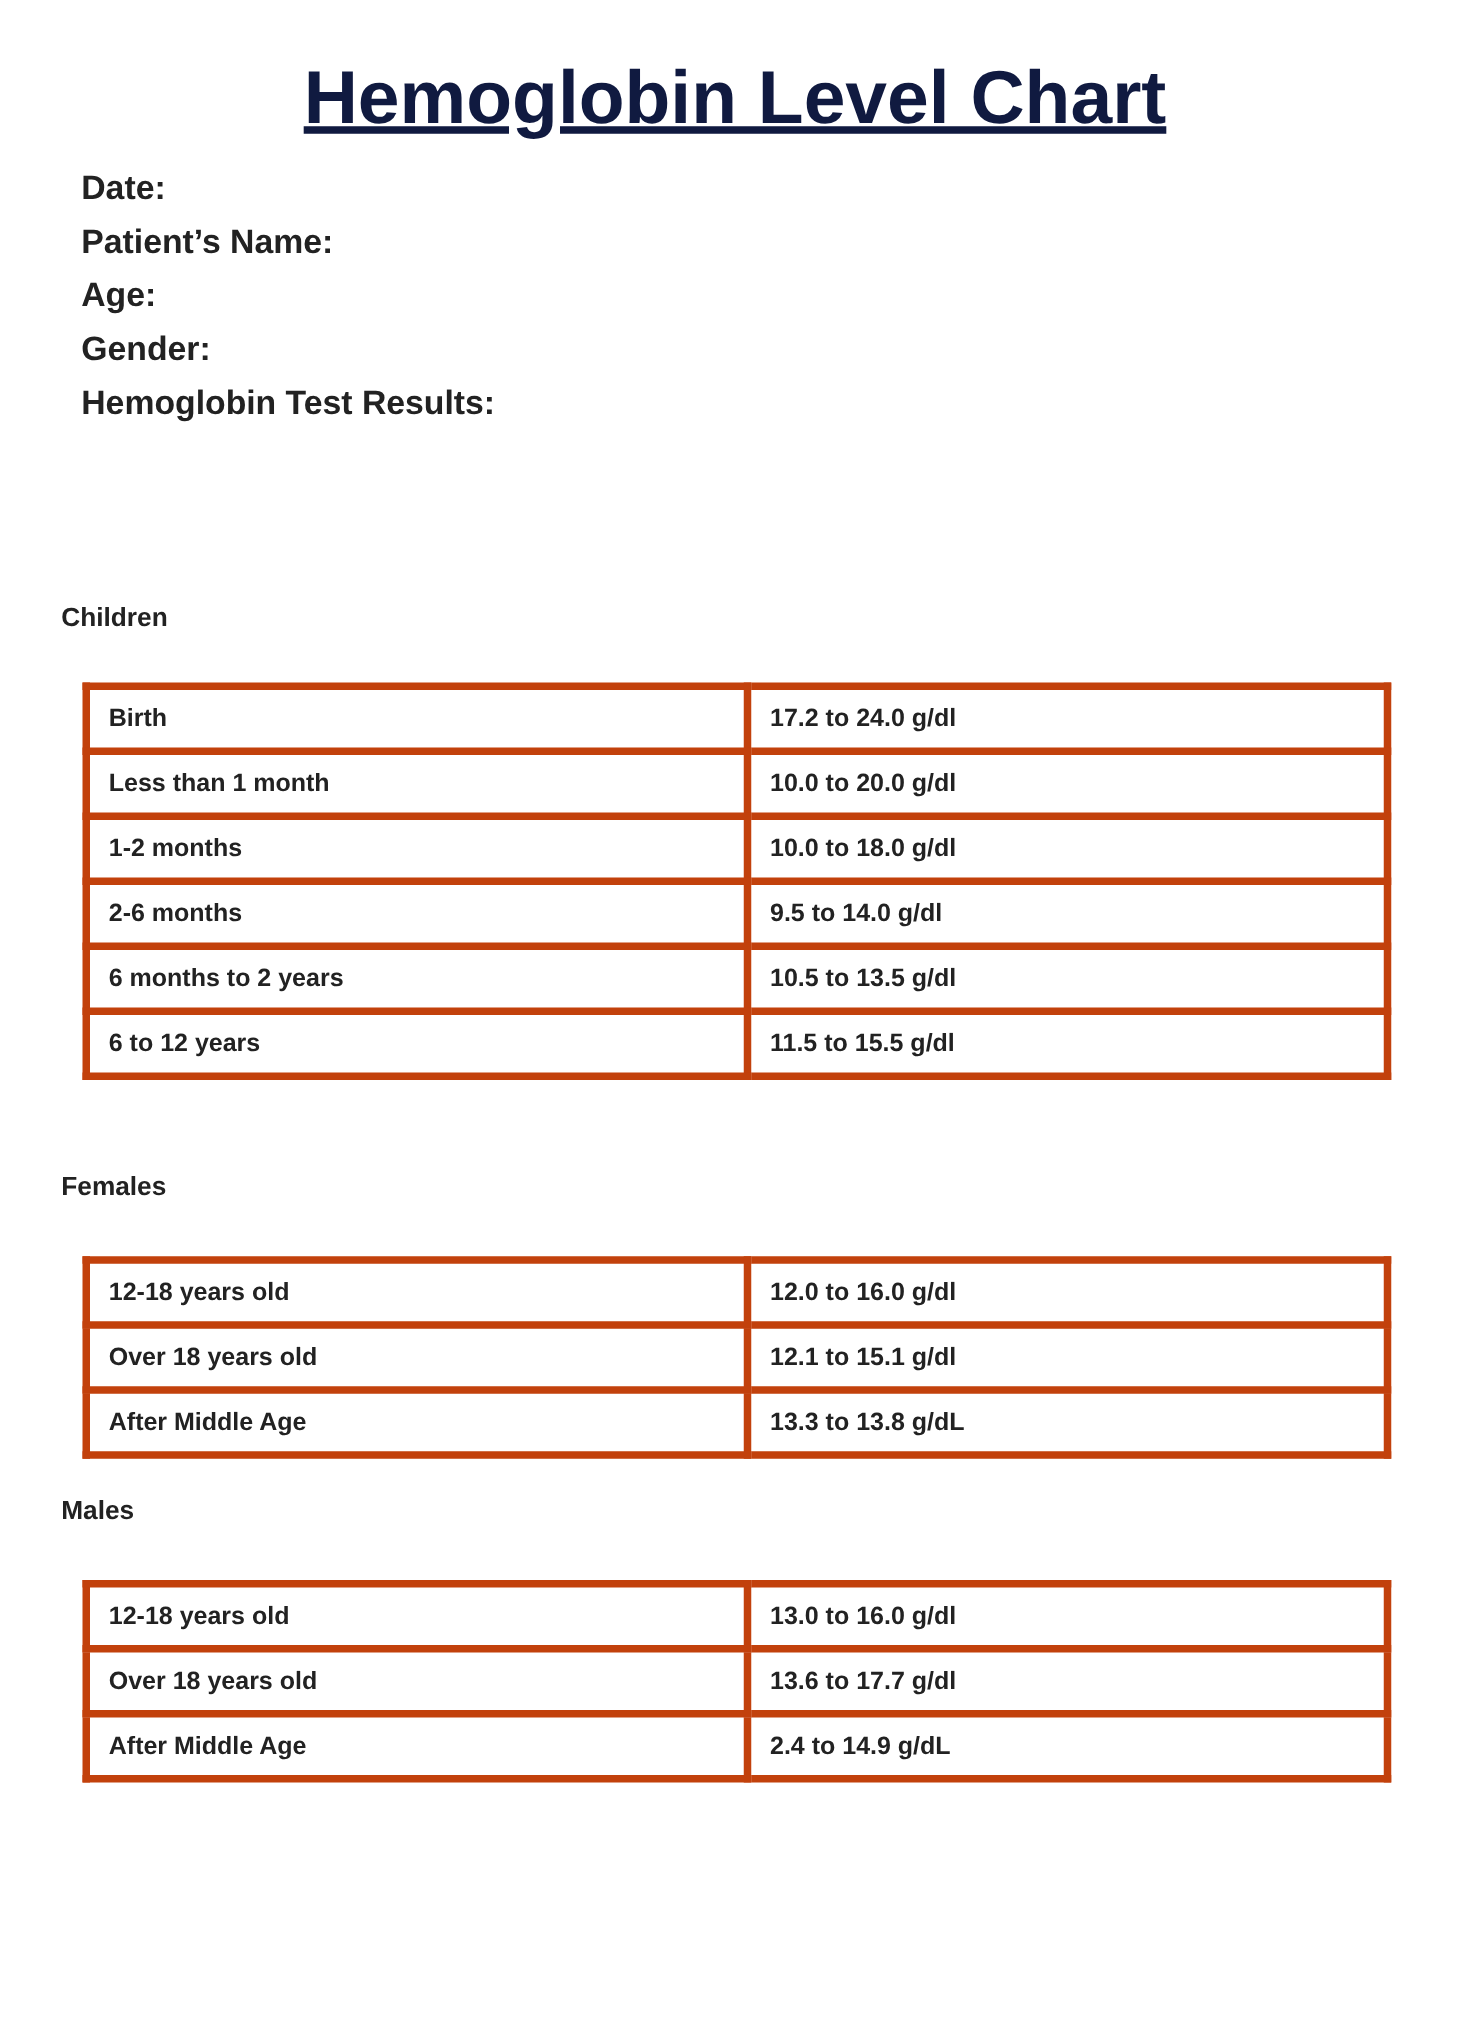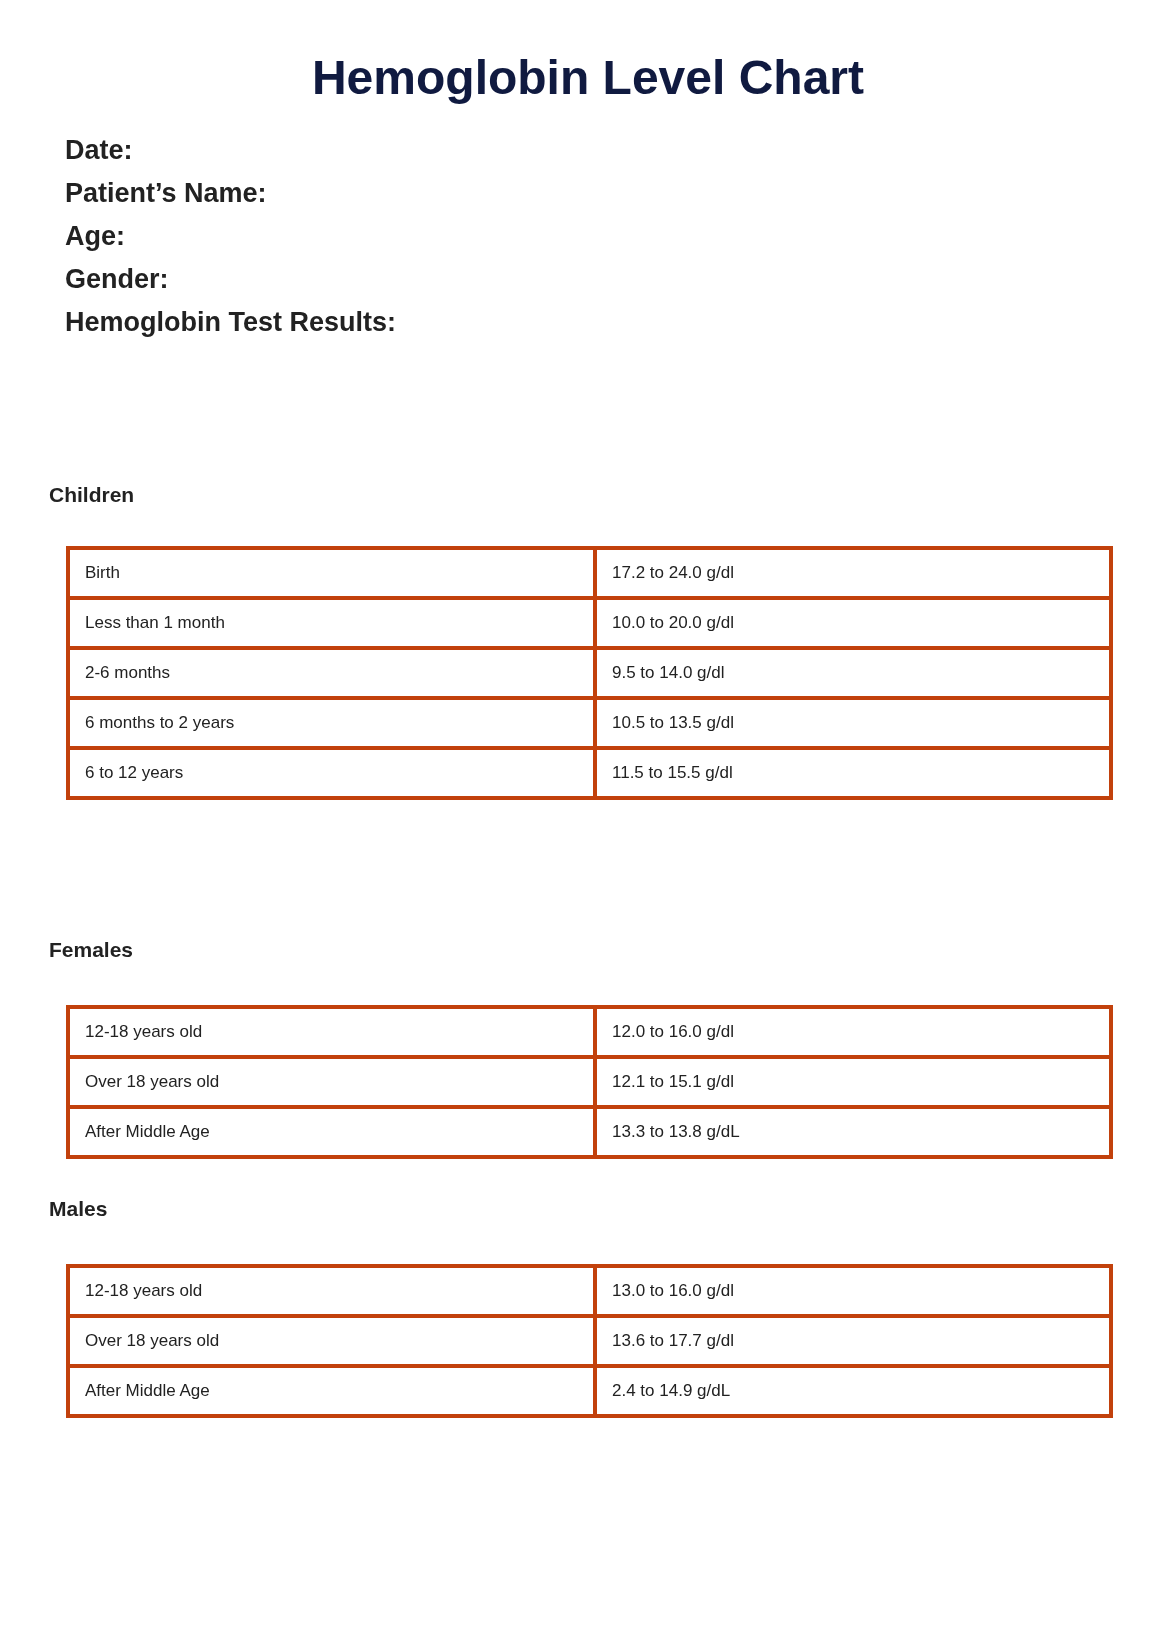--- a/index.html
+++ b/index.html
@@ -2,39 +2,39 @@
 <html><head>
   <meta charset="utf-8">
   <style>
     html, body { margin: 0; padding: 0; background: #ffffff; }
     body {
       width: 1176px; height: 1630px; position: relative; overflow: hidden;
       font-family: "Liberation Sans", sans-serif; color: #222222;
     }
     .title {
       position: absolute; left: 0; width: 1176px; top: 50px;
-      text-align: center; font-size: 48px; font-weight: bold;
-      color: #101a40; margin: 0; line-height: 56px;
+      text-align: center; font-size: 60px; font-weight: bold;
+      color: #101a40; margin: 0; line-height: 56px; text-decoration: underline;
     }
     .fields { position: absolute; left: 65px; top: 136px; }
     .field {
       font-size: 27px; font-weight: bold; color: #222222;
       height: 43px; line-height: 28px;
     }
     .section-heading {
       position: absolute; left: 49px; font-size: 21px; font-weight: bold;
       color: #222222; line-height: 28px; margin: 0;
     }
     table.ranges {
       position: absolute; left: 66px; width: 1047px;
       border-collapse: collapse; table-layout: fixed;
     }
     table.ranges td {
-      border: 4px solid #c2410c; height: 46px; padding: 0 0 0 15px;
-      font-size: 17px; color: #222222; vertical-align: middle;
+      border: 6px solid #c2410c; height: 46px; padding: 0 0 0 15px;
+      font-size: 20px; color: #222222; vertical-align: middle; font-weight: bold;
     }
     table.ranges td.col-age { width: 508px; }
   </style>
 </head>
 <body>
 
 <h1 class="title">Hemoglobin Level Chart</h1>
 
 <div class="fields">
   <div class="field">Date:</div>
@@ -47,20 +47,24 @@
 <h2 class="section-heading" style="top:481px;">Children</h2>
 <table class="ranges" style="top:546px;">
   <tbody>
       <tr>
     <td class="col-age">Birth</td>
     <td>17.2 to 24.0 g/dl</td>
   </tr>
   <tr>
     <td class="col-age">Less than 1 month</td>
     <td>10.0 to 20.0 g/dl</td>
+  </tr>
+  <tr>
+    <td class="col-age">1-2 months</td>
+    <td>10.0 to 18.0 g/dl</td>
   </tr>
   <tr>
     <td class="col-age">2-6 months</td>
     <td>9.5 to 14.0 g/dl</td>
   </tr>
   <tr>
     <td class="col-age">6 months to 2 years</td>
     <td>10.5 to 13.5 g/dl</td>
   </tr>
   <tr>

